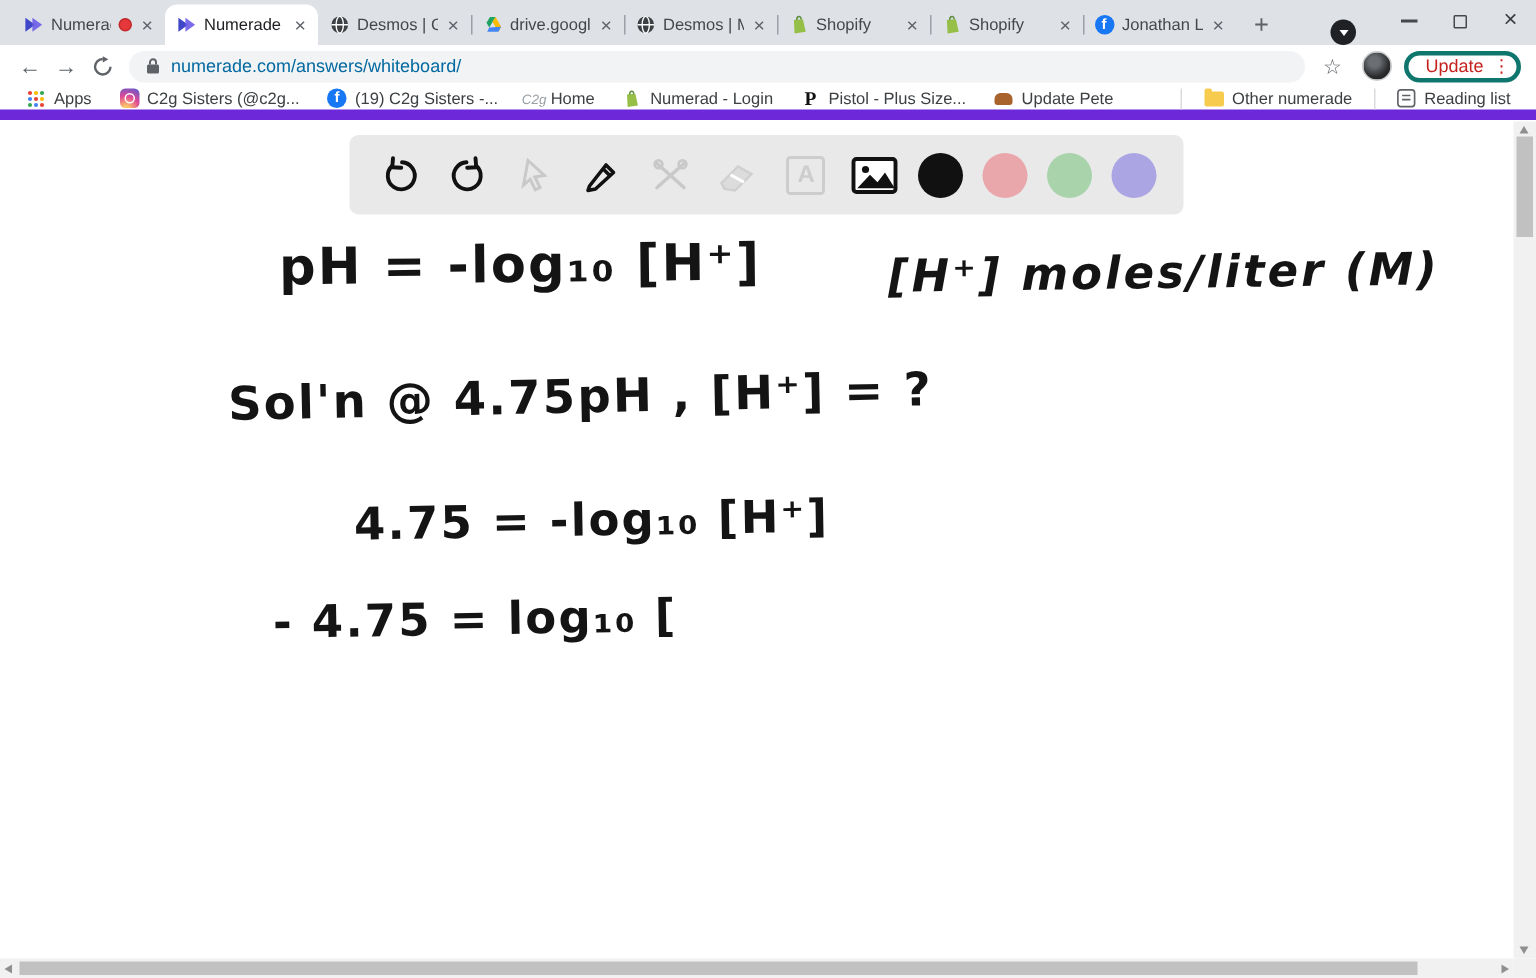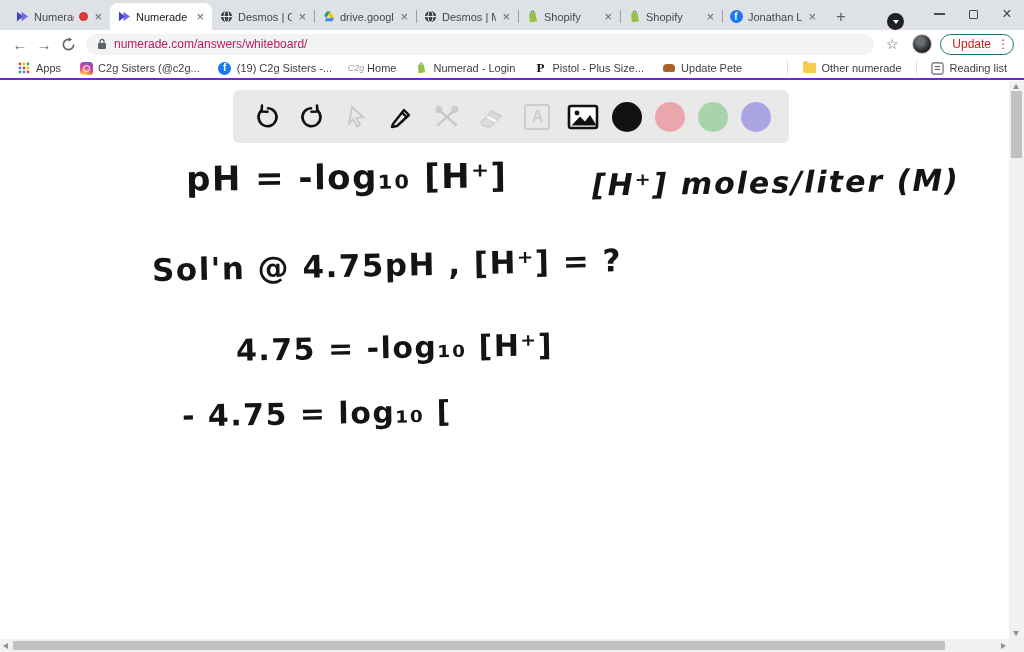--- a/index.html
+++ b/index.html
@@ -22,28 +22,28 @@
   .tab-search .chev { width:0; height:0; border-left:3.5px solid transparent; border-right:3.5px solid transparent; border-top:4.5px solid #fff; margin-top:1px; }
   .winbtn { width:34px; height:28px; display:flex; align-items:center; justify-content:center; color:#202124; align-self:flex-start; }
   .winbtn .bar { width:11px; height:1.5px; background:#46484b; }
   .winbtn .box { width:9px; height:9px; border:1.3px solid #46484b; border-radius:1px; }
   .winbtn.close-x { font-size:16px; color:#3c4043; }
 
   
   .navbar { position:absolute; top:30px; left:0; right:0; height:28px; background:#fff; display:flex; align-items:center; padding:0 8px; }
   .nav-ico { width:24px; height:24px; display:flex; align-items:center; justify-content:center; color:#5f6368; font-size:15px; }
   .url-pill { flex:1; height:21px; background:#f1f3f4; border-radius:11px; display:flex; align-items:center; padding:0 11px; margin:0 6px; gap:7px; }
-  .url-text { font-size:12px; color:#be185d; }
+  .url-text { font-size:12px; color:#0369a1; }
   .star { font-size:14px; color:#5f6368; }
   .avatar { width:20px; height:20px; border-radius:50%; background:radial-gradient(circle at 40% 35%, #6b6f73 0 22%, #2c2e30 60%, #101112); margin:0 8px; border:1px solid #caccce; }
-  .update-pill { height:21px; border:1px solid #0f766e; border-radius:11px; display:flex; align-items:center; gap:6px; padding:0 4px 0 11px; color:#c5221f; font-size:12px; background:#fff; margin-right:2px; }
+  .update-pill { height:21px; border:3px solid #0f766e; border-radius:11px; display:flex; align-items:center; gap:6px; padding:0 4px 0 11px; color:#c5221f; font-size:12px; background:#fff; margin-right:2px; }
   .update-pill .dots { font-size:12px; color:#c5221f; }
 
   
-  .bookmarks { position:absolute; top:58px; left:0; right:0; height:22px; background:#fff; display:flex; align-items:center; padding:0 10px; font-size:11px; color:#3c4043; gap:4px; border-bottom:2px solid #6d28d9; }
+  .bookmarks { position:absolute; top:58px; left:0; right:0; height:22px; background:#fff; display:flex; align-items:center; padding:0 10px; font-size:11px; color:#3c4043; gap:4px; border-bottom:7px solid #6d28d9; }
   .bm { display:flex; align-items:center; gap:5px; padding:0 7px; white-space:nowrap; }
   .bm-ico { width:14px; height:14px; display:flex; align-items:center; justify-content:center; }
   .bm-sep { width:1px; height:14px; background:#dadce0; margin:0 3px; }
   .bm-spacer { flex:1; }
   .ig-ico { width:13px; height:13px; border-radius:3.5px; background:radial-gradient(circle at 30% 110%, #fdc468 0 15%, #df4996 55%, #4f5bd5); position:relative; }
   .ig-ico::after { content:""; position:absolute; inset:3px; border:1.4px solid #fff; border-radius:50%; }
   .fb-ico { width:13px; height:13px; border-radius:50%; background:#1877f2; color:#fff; font-size:10px; font-weight:bold; display:flex; align-items:center; justify-content:center; line-height:1; }
   .folder-ico { width:13px; height:10px; background:#f7cb4d; border-radius:1.5px; position:relative; }
   .folder-ico::before { content:""; position:absolute; top:-2px; left:0; width:5px; height:3px; background:#f7cb4d; border-radius:1.5px 1.5px 0 0; }
   .p-glyph { font-weight:bold; font-size:13px; color:#111; font-family:"Liberation Serif", serif; }

